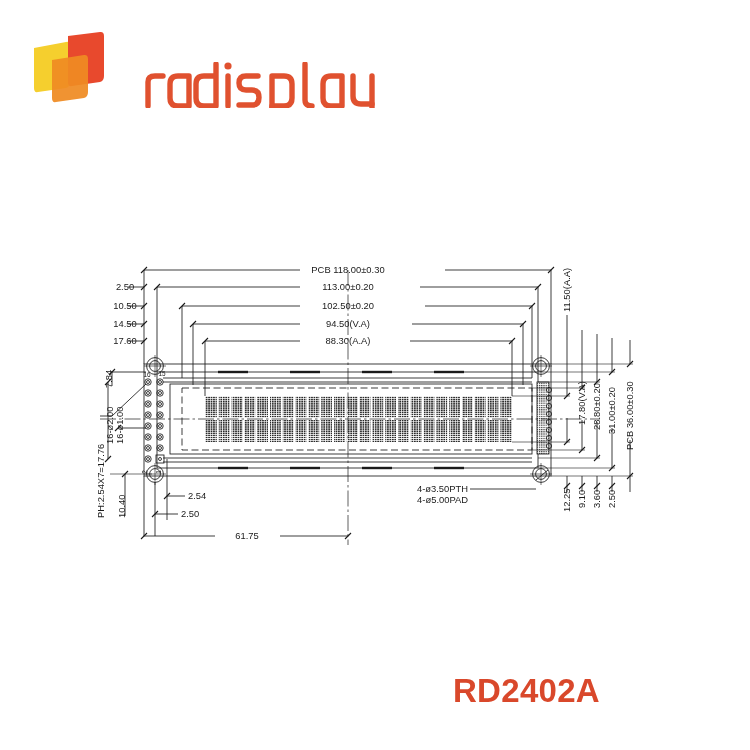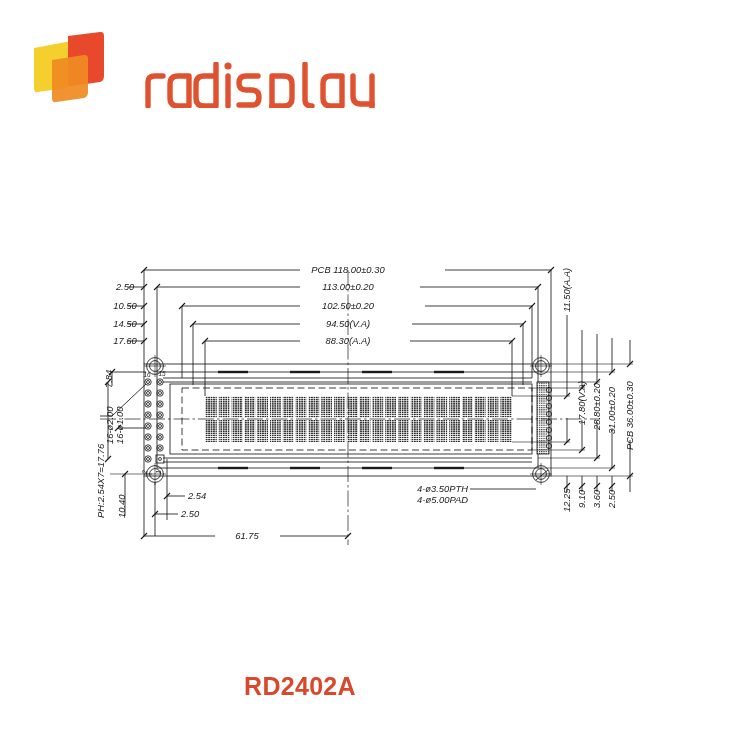--- a/index.html
+++ b/index.html
@@ -12,28 +12,28 @@
   }
   #page{position:relative;width:750px;height:750px;}
 
   
   .logo-block{position:absolute;left:30px;top:28px;width:330px;height:80px;}
   .logo-mark{position:absolute;left:0;top:2px;width:78px;height:76px;}
   .logo-word{position:absolute;left:112px;top:34px;height:44px;}
   .logo-word svg{display:block;}
 
   
-  .drawing{position:absolute;left:0;top:0;width:750px;height:750px;font-style:italic;}
+  .drawing{position:absolute;left:0;top:0;width:750px;height:750px;}
   .drawing svg{display:block;}
 
   
   .title{
     position:absolute;left:0;top:672px;width:600px;
-    text-align:center;
-    font-size:25px;
+    text-align:right;
+    font-size:33px;
     font-weight:bold;
     letter-spacing:0.3px;
     color:#d9482b;
     font-family:"Liberation Sans", sans-serif;
   }
 </style>
 </head>
 <body>
 
 <div id="page">

